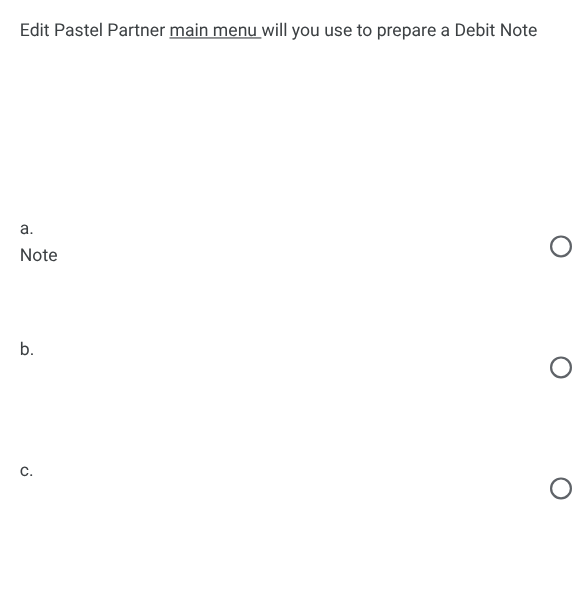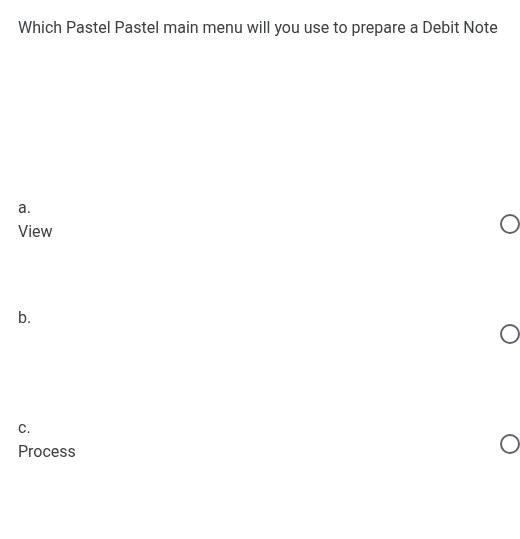--- a/index.html
+++ b/index.html
@@ -15,20 +15,21 @@
     .question-container {
       padding: 16px 18px 0 18px;
     }
     .question-text {
       font-size: 16px;
       line-height: 24px;
       color: #3c4043;
       font-weight: 400;
     }
     .underline {
+      text-decoration: underline;
     }
     .options-container {
       padding-left: 18px;
       position: relative;
     }
     .option {
       position: absolute;
       left: 18px;
       width: 502px;
     }
@@ -56,36 +57,35 @@
     }
     .opt-a { top: 156px; }
     .opt-b { top: 266px; }
     .opt-c { top: 376px; }
   </style>
 </head>
 <body>
 
 <div class="question-container">
   <p class="question-text">
-    <span>Which Pastel Pastel </span><span class="underline">main menu </span><span>will you use to prepare a Debit Note</span>
+    <span>Edit Pastel Partner </span><span class="underline">main menu </span><span>will you use to prepare a Debit Note</span>
   </p>
 </div>
 
 <div class="options-container">
 
   <div class="option opt-a">
     <div class="option-letter">a.</div>
-    <div class="option-label">View</div>
+    <div class="option-label">Note</div>
     <div class="radio"></div>
   </div>
 
   <div class="option opt-b">
     <div class="option-letter">b.</div>
     <div class="radio"></div>
   </div>
 
   <div class="option opt-c">
     <div class="option-letter">c.</div>
-    <div class="option-label">Process</div>
     <div class="radio"></div>
   </div>
 
 </div>
 
 </body></html>

